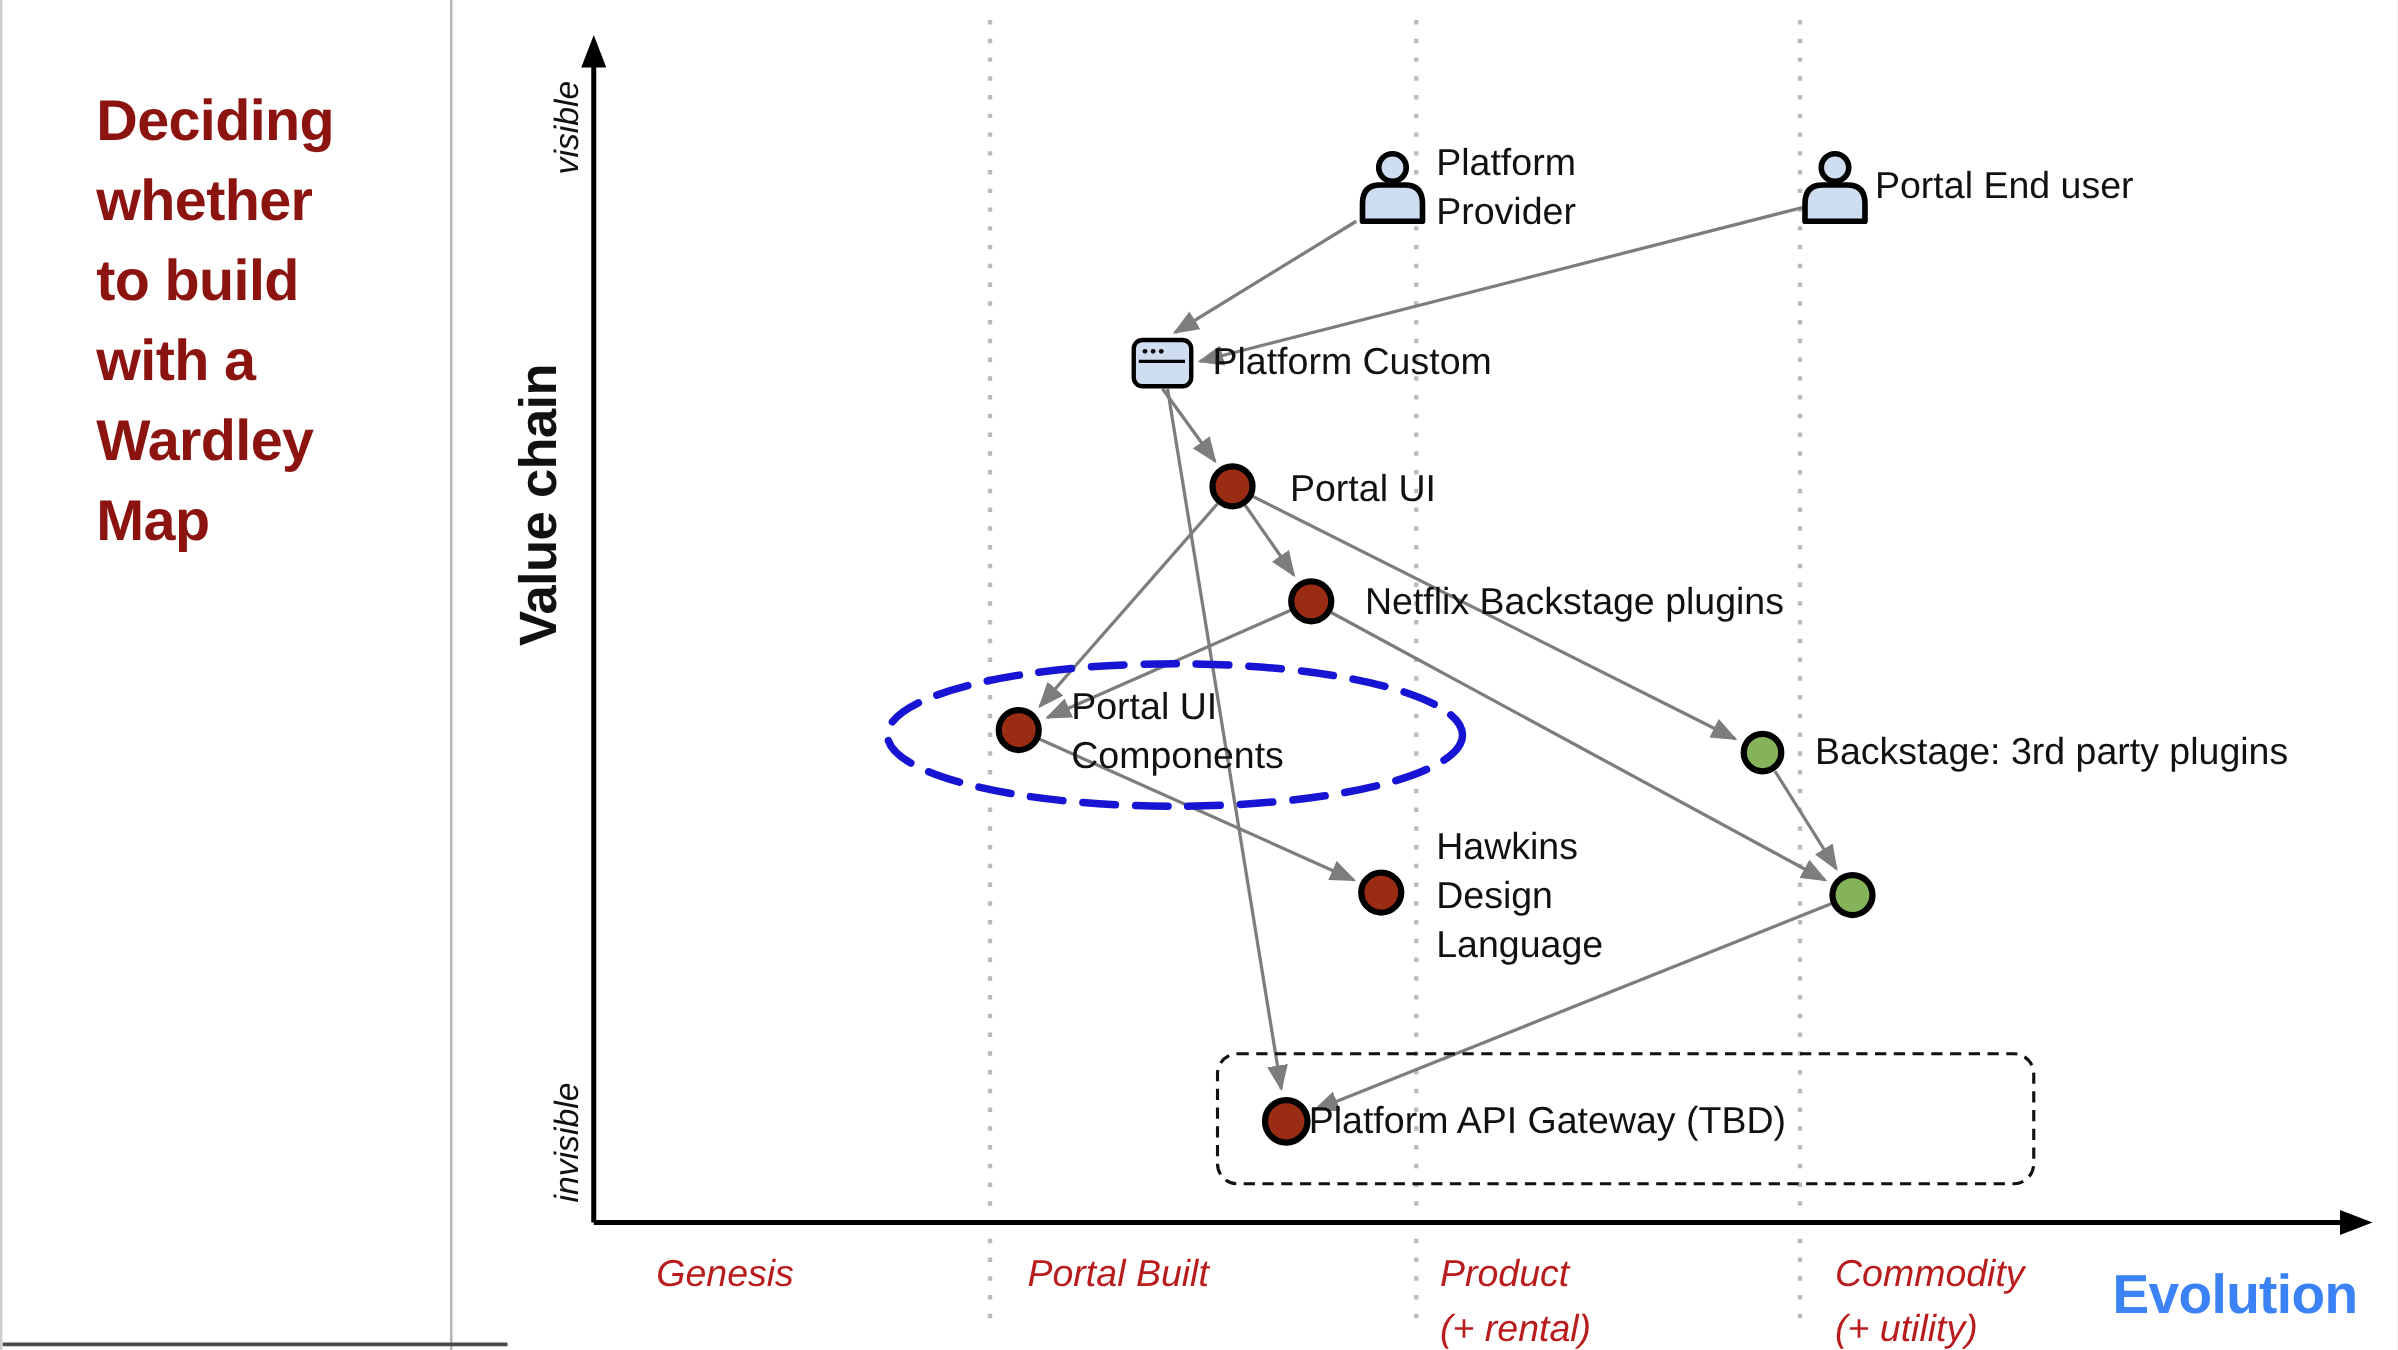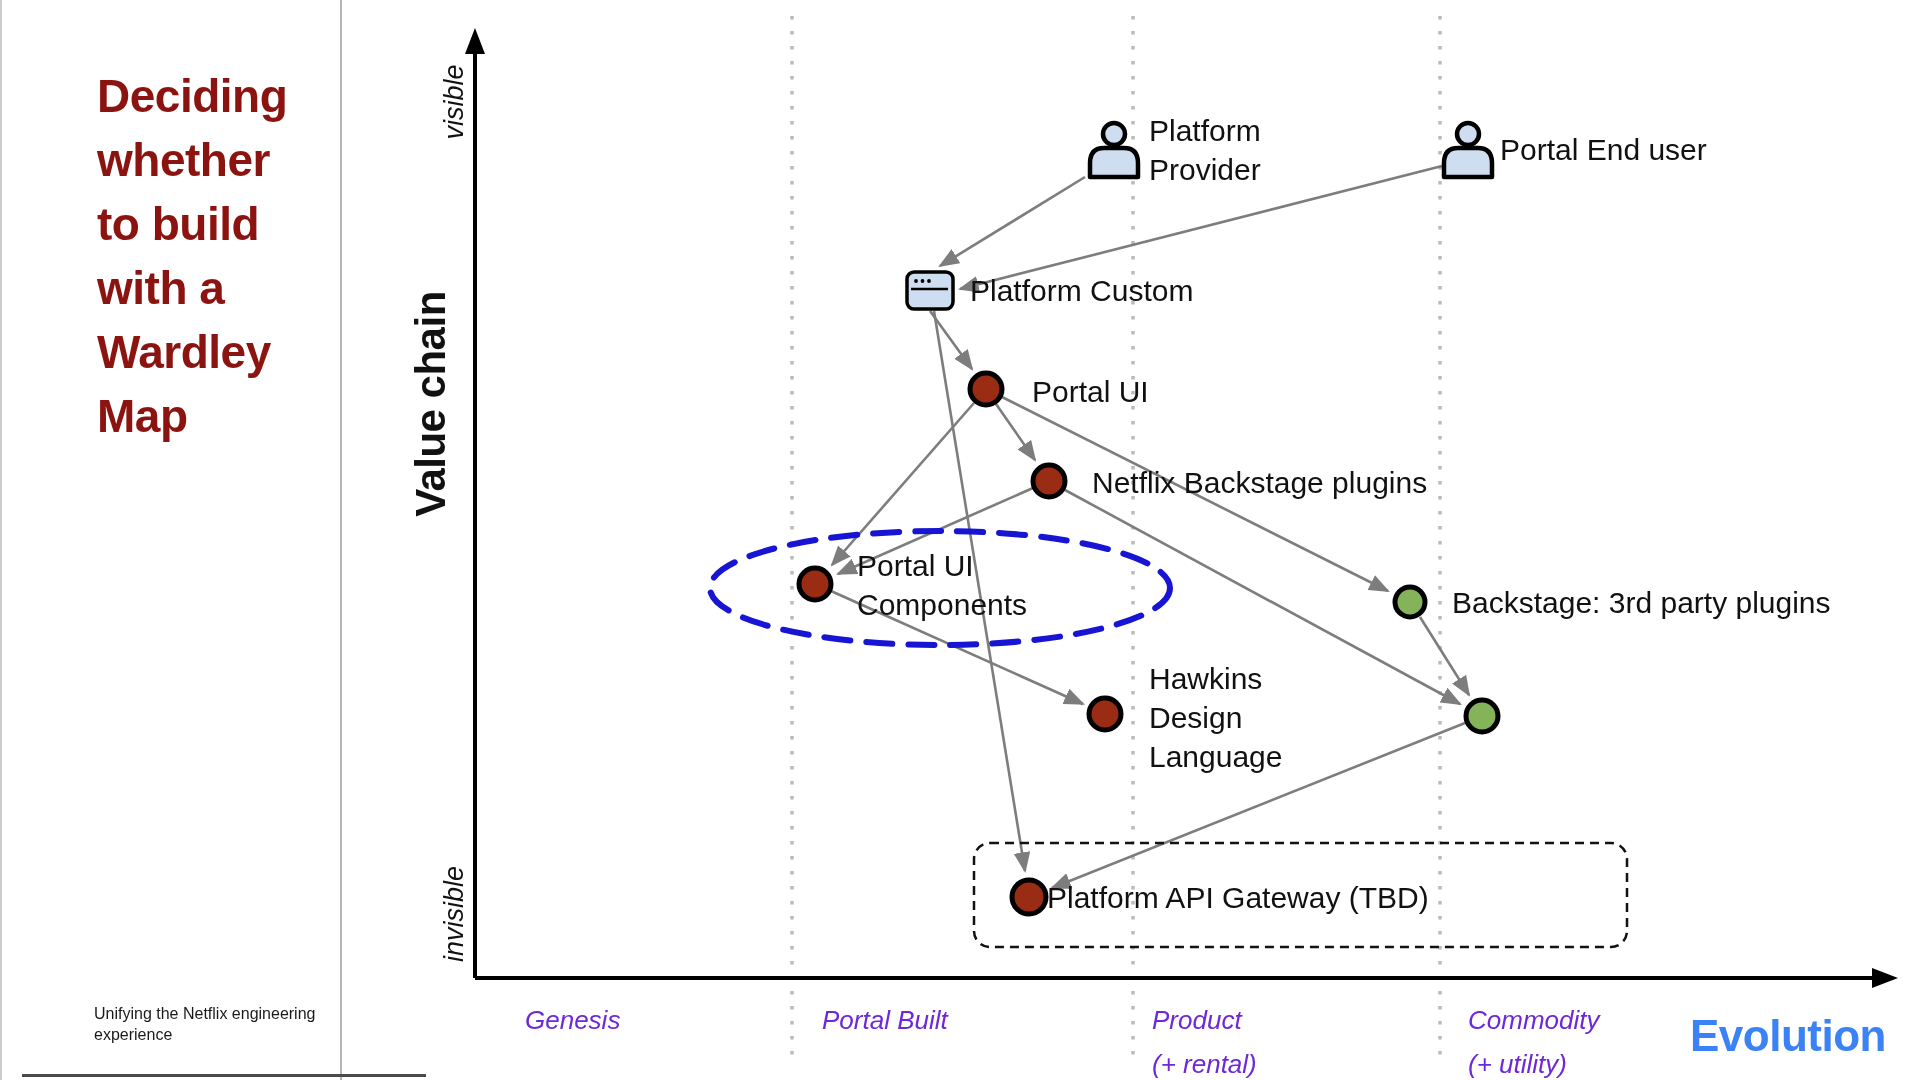--- a/index.html
+++ b/index.html
@@ -2,43 +2,43 @@
 <html><head>
 <meta charset="utf-8">
 <style>
   html,body{margin:0;padding:0;background:#e8e8e8;}
   .slide{
     position:relative;width:1918px;height:1080px;background:#ffffff;
     overflow:hidden;font-family:"Liberation Sans",sans-serif;color:#111;
     border-left:2px solid #cccccc;box-sizing:border-box;
   }
   .sidebar{
-    position:absolute;left:0;top:0;width:320px;height:1080px;
-    background:#ffffff;border-right:2px solid #b5b5b5;box-sizing:border-box;margin-left:20px;
+    position:absolute;left:0;top:0;width:360px;height:1080px;
+    background:#ffffff;border-right:2px solid #b5b5b5;box-sizing:border-box;
   }
   .title{
     position:absolute;left:75px;top:64px;width:300px;
     font-size:46px;line-height:64px;font-weight:bold;letter-spacing:-0.5px;
     color:#8c1410;white-space:pre-line;
   }
   .footer{
     position:absolute;left:72px;top:1003px;width:260px;
     font-size:16px;line-height:1.32;color:#1a1a1a;
   }
   .sidebar-accent{
     position:absolute;left:0;top:1074px;width:404px;height:3px;background:#4a4a4a;
   }
   svg.chart{position:absolute;left:0;top:0;}
   .label{
     position:absolute;font-size:30px;line-height:1.3;color:#111;
     white-space:pre-line;transform:translateY(-50%);
   }
   .stage{
-    position:absolute;top:998px;font-style:italic;font-size:26px;line-height:44px;
-    color:#6d28d9;white-space:pre-line;
+    position:absolute;top:998px;font-style:italic;font-size:30px;line-height:44px;
+    color:#b91c1c;white-space:pre-line;
   }
   .rot{
     position:absolute;transform:translate(-50%,-50%) rotate(-90deg);
     white-space:nowrap;color:#111;
   }
   .axis-small{font-style:italic;font-size:27px;}
   .axis-big{font-weight:bold;font-size:42px;letter-spacing:-0.5px;}
   .evolution{
     position:absolute;left:1688px;top:1036px;transform:translateY(-50%);
     font-weight:bold;font-size:44px;letter-spacing:-0.5px;color:#3b82f6;white-space:nowrap;
@@ -49,21 +49,20 @@
 
 <div class="slide">
 
   <div class="sidebar">
     <div class="title">Deciding
 whether
 to build
 with a
 Wardley
 Map</div>
-    <div class="footer">Unifying the Netflix engineering experience</div>
     <div class="sidebar-accent"></div>
   </div>
 
   <svg class="chart" width="1918" height="1080" viewBox="0 0 1918 1080">
     <defs>
       <marker id="arrow" viewBox="0 0 10 8" refX="9" refY="4" markerWidth="8" markerHeight="6.4" orient="auto">
         <path d="M0,0 L10,4 L0,8 Z" fill="#7d7d7d"></path>
       </marker>
     </defs>
 

